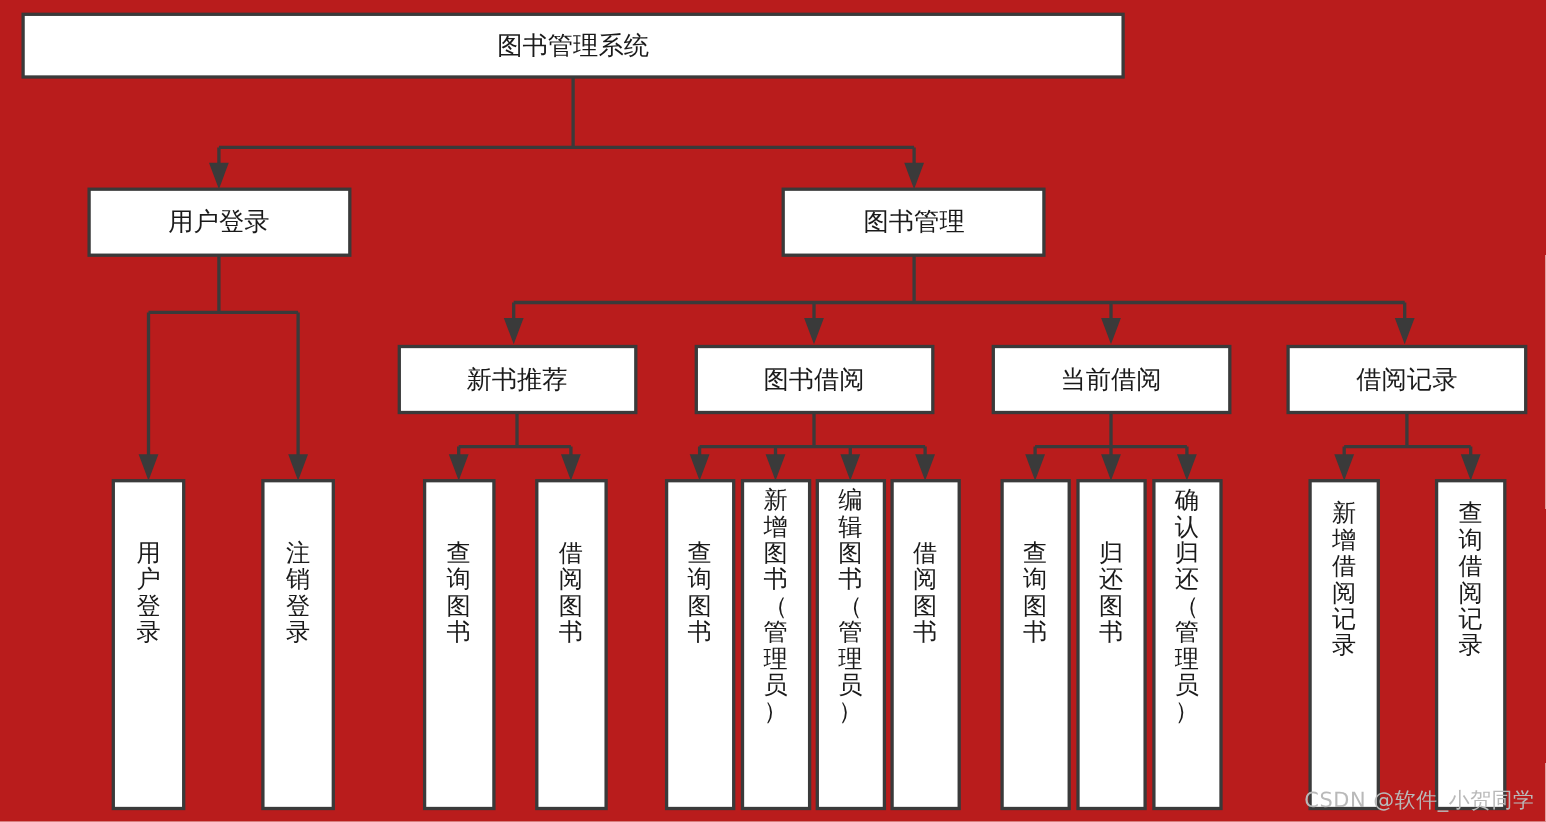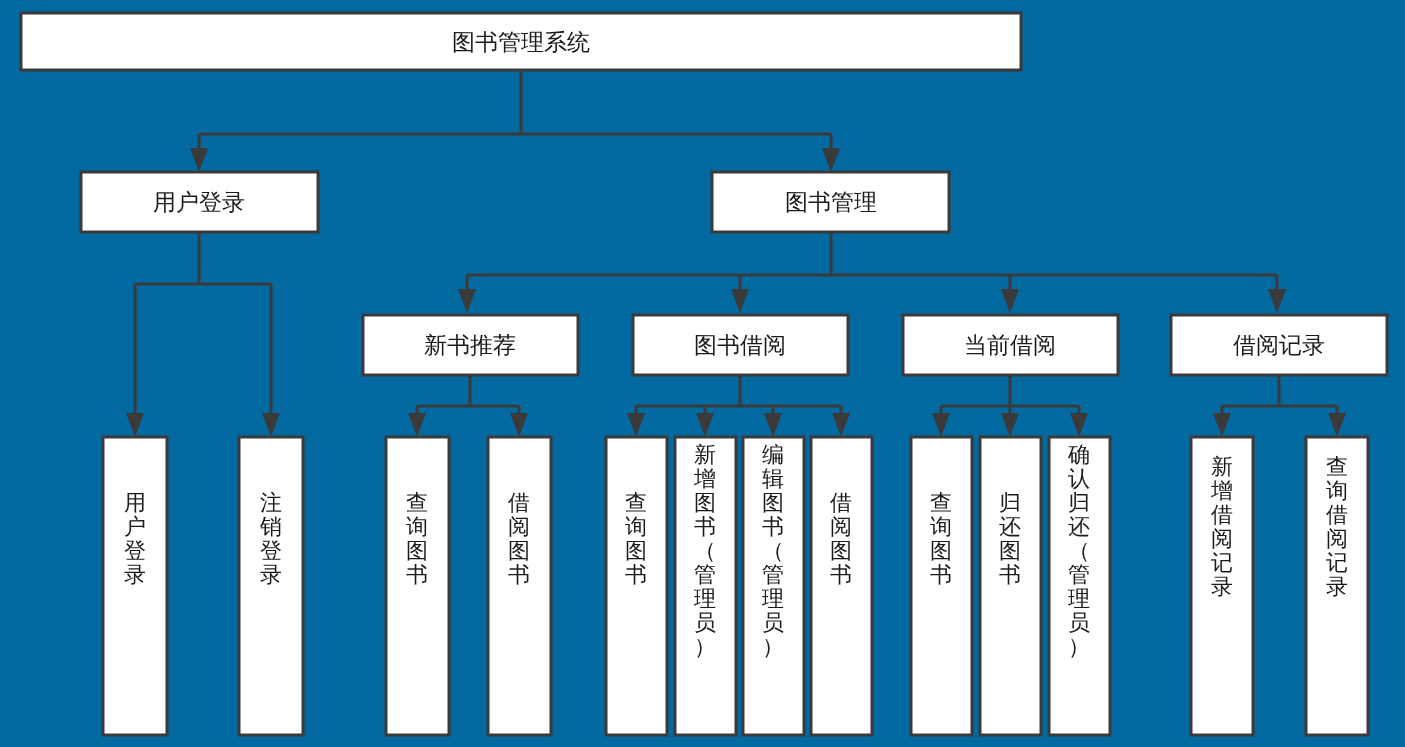--- a/index.html
+++ b/index.html
@@ -8,21 +8,21 @@
     padding: 0;
     background: #ffffff;
   }
   body {
     font-family: "DejaVu Sans", "Liberation Sans", sans-serif;
   }
   #stage {
     position: relative;
     width: 1405px;
     height: 747px;
-    background: #0369a1;
+    background: #b91c1c;
     overflow: hidden;
   }
   #diagram {
     position: absolute;
     left: 0;
     top: 0;
     width: 1405px;
     height: 747px;
     display: block;
   }
@@ -205,13 +205,14 @@
       <text class="leaf-label-v" x="1222" y="474"><tspan x="1222" dy="0">新</tspan><tspan x="1222" dy="24">增</tspan><tspan x="1222" dy="24">借</tspan><tspan x="1222" dy="24">阅</tspan><tspan x="1222" dy="24">记</tspan><tspan x="1222" dy="24">录</tspan></text>
     </g>
 
     <g>
       <rect class="node-box" x="1306" y="437" width="62" height="298"></rect>
       <text class="leaf-label-v" x="1337" y="474"><tspan x="1337" dy="0">查</tspan><tspan x="1337" dy="24">询</tspan><tspan x="1337" dy="24">借</tspan><tspan x="1337" dy="24">阅</tspan><tspan x="1337" dy="24">记</tspan><tspan x="1337" dy="24">录</tspan></text>
     </g>
 
   </svg>
 
+  <div class="watermark">CSDN @软件_小贺同学</div>
 </div>
 
 </body></html>

